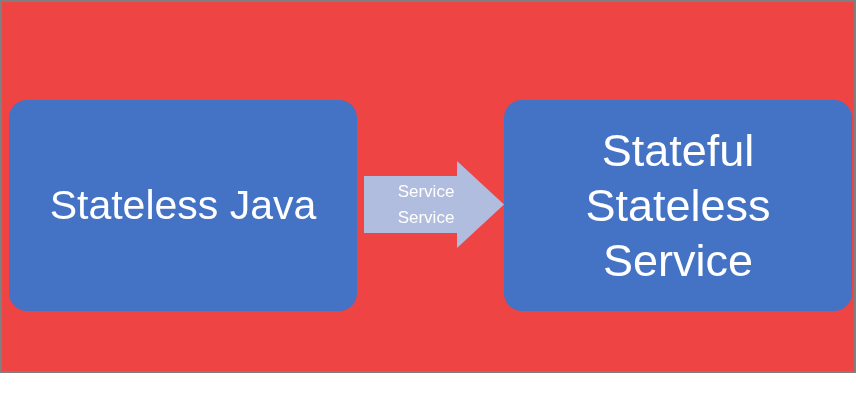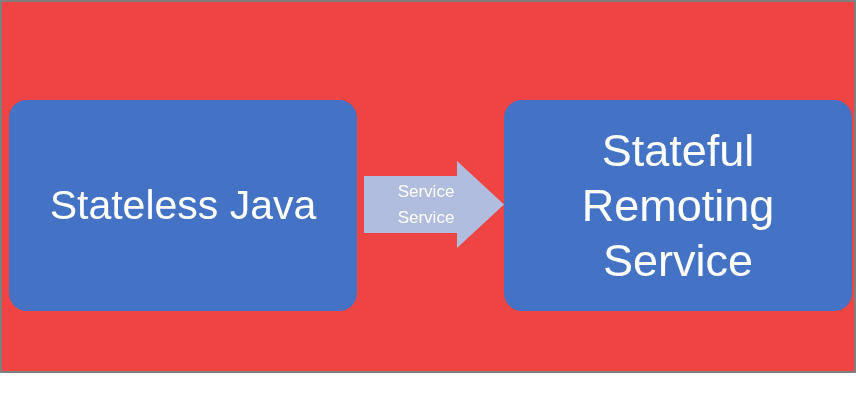--- a/index.html
+++ b/index.html
@@ -88,17 +88,17 @@
     <polygon points="0,15 93,15 93,0 140,43.5 93,87 93,72 0,72"></polygon>
   </svg>
 
   <div class="arrow-label">
     <span>Service</span>
     <span>Service</span>
   </div>
 
   <div class="node node-right">
     <span>Stateful</span>
-    <span>Remoting</span>
+    <span>Stateless</span>
     <span>Service</span>
   </div>
 
 </div>
 
 </body></html>

